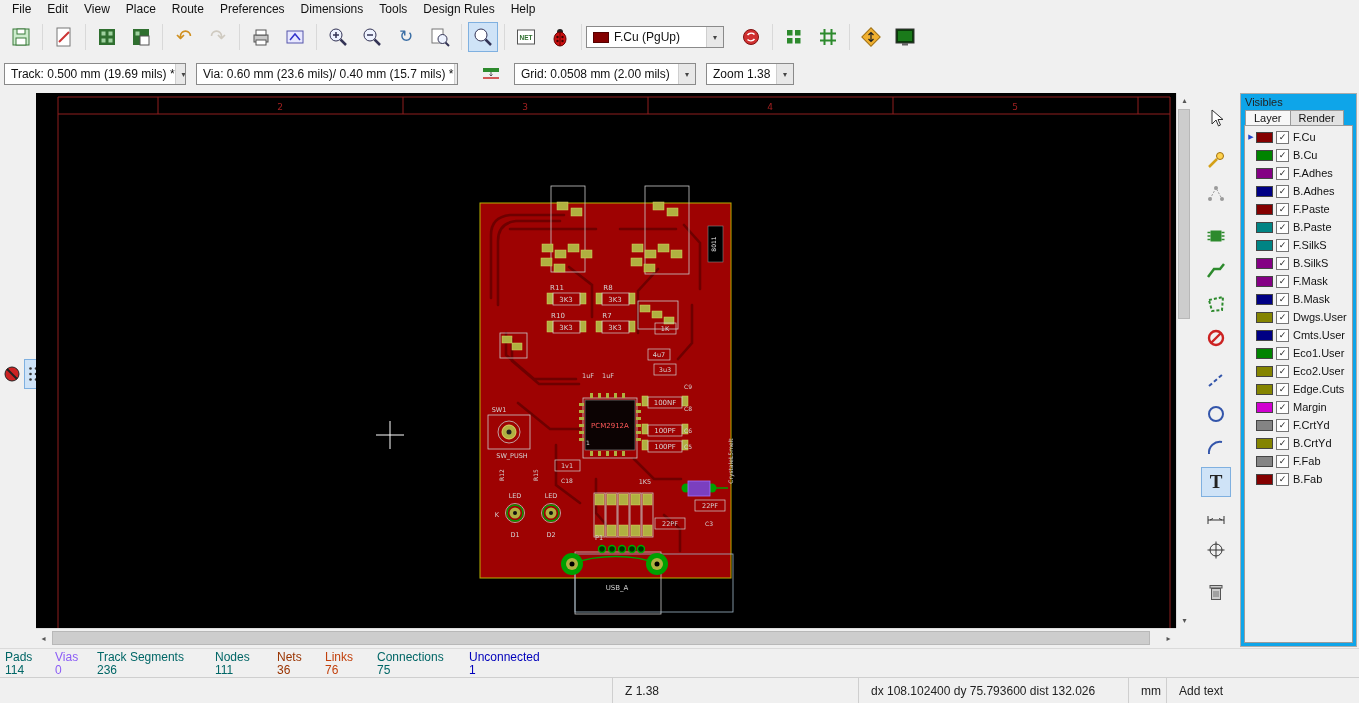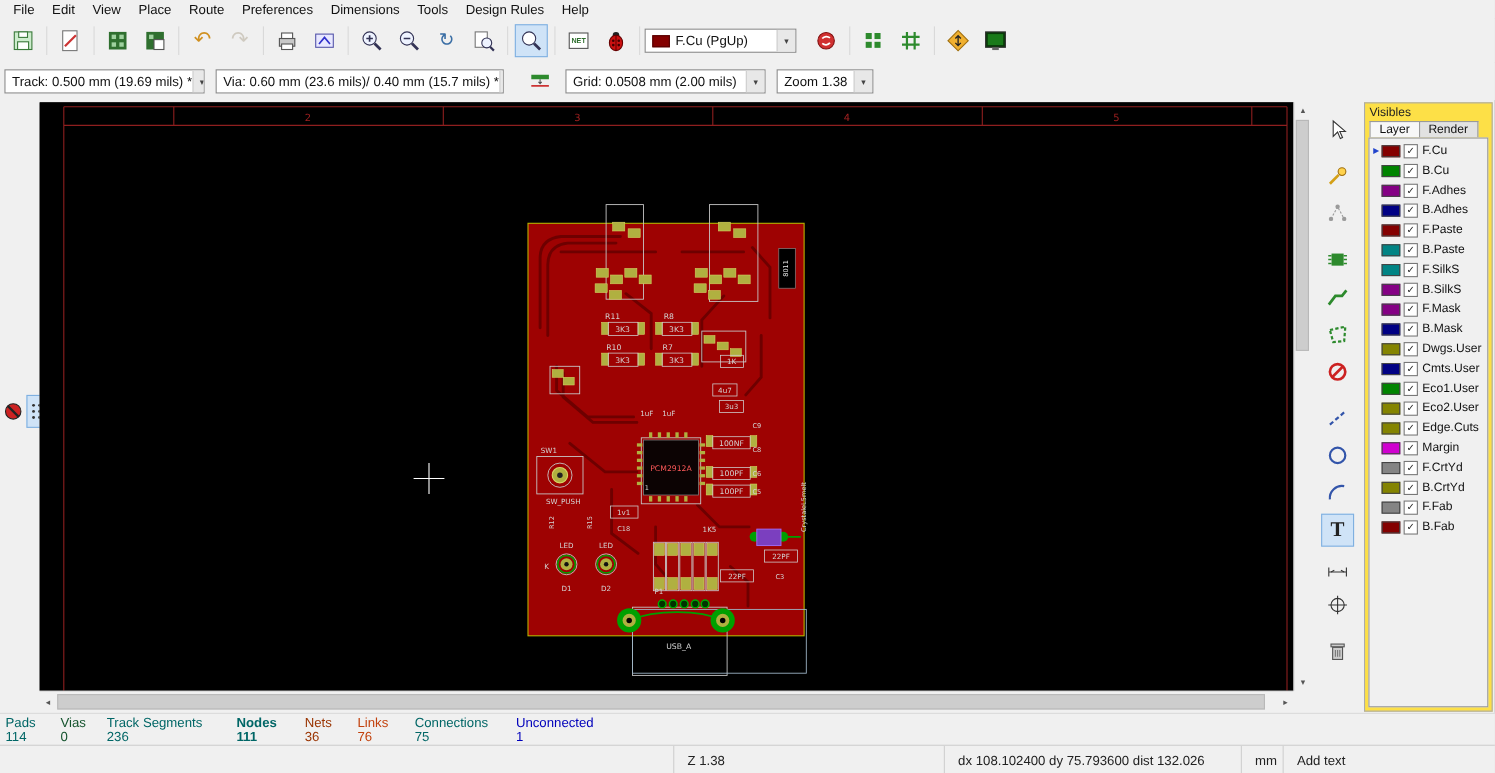--- a/index.html
+++ b/index.html
@@ -31,21 +31,21 @@
   #pcb-canvas{position:absolute;left:36px;top:93px;width:1140px;height:535px;background:#000}
   #pcb-canvas svg{display:block}
   #pcb-canvas text{font-family:"DejaVu Sans",sans-serif}
   
   #v-scrollbar{position:absolute;left:1176px;top:93px;width:15px;height:535px;background:#f0f0f0;border-left:1px solid #dcdcdc;box-sizing:border-box}
   #h-scrollbar{position:absolute;left:36px;top:628px;width:1140px;height:19px;background:#f0f0f0;border-top:1px solid #dcdcdc;box-sizing:border-box}
   .sarrow{position:absolute;color:#555;font-size:8px;display:flex;align-items:center;justify-content:center}
   .sthumb{position:absolute;background:#cdcdcd;border:1px solid #b8b8b8;box-sizing:border-box}
   #scroll-corner{position:absolute;left:1176px;top:628px;width:15px;height:19px;background:#f0f0f0}
   
-  #layers-panel{position:absolute;left:1240px;top:93px;width:117px;height:554px;background:#fde047;border:1px solid #ababab;box-sizing:border-box;display:flex;flex-direction:column}
+  #layers-panel{position:absolute;left:1240px;top:93px;width:117px;height:554px;background:#0ea5e9;border:1px solid #ababab;box-sizing:border-box;display:flex;flex-direction:column}
   #visibles-title{font-size:11px;padding:2px 4px;color:#222}
   #panel-tabs{display:flex;padding-left:4px}
   .tab{padding:1px 8px;font-size:11px;border:1px solid #9a9a9a;border-bottom:none;background:#e2e2e2;margin-right:-1px;cursor:default}
   .tab.active{background:#f7f7f7}
   #layer-list{border:1px solid #9a9a9a;margin:0 3px 3px 3px;flex:1;padding-top:2px;background:#f0f0f0;overflow:hidden}
   .layer-row{display:flex;align-items:center;height:18px;padding-left:1px}
   .larrow{width:10px;font-size:7px;color:#2244cc;text-align:center;flex:0 0 auto}
   .lswatch{width:15px;height:9px;border:1px solid #444;margin-right:3px;flex:0 0 auto}
   .lcheck{width:11px;height:11px;border:1px solid #777;background:#fff;font-size:9px;line-height:11px;text-align:center;margin-right:4px;color:#222;flex:0 0 auto}
   .llabel{font-size:11px;white-space:nowrap}
@@ -781,29 +781,29 @@
         <span class="llabel">B.Fab</span>
       </div>
     </div>
 </div>
 
 <div id="status-bar">
     <div class="sb-item" style="width: 50px; color: rgb(0, 102, 102);">
       <div class="sb-label">Pads</div>
       <div class="sb-value">114</div>
     </div>
-    <div class="sb-item" style="width: 42px; color: #14532d;">
+    <div class="sb-item" style="width: 42px; color: #8b5cf6;">
       <div class="sb-label">Vias</div>
       <div class="sb-value">0</div>
     </div>
     <div class="sb-item" style="width: 118px; color: rgb(0, 102, 102);">
       <div class="sb-label">Track Segments</div>
       <div class="sb-value">236</div>
     </div>
-    <div class="sb-item" style="width: 62px; color: rgb(0, 102, 102); font-weight: bold;">
+    <div class="sb-item" style="width: 62px; color: rgb(0, 102, 102);">
       <div class="sb-label">Nodes</div>
       <div class="sb-value">111</div>
     </div>
     <div class="sb-item" style="width: 48px; color: rgb(153, 51, 0);">
       <div class="sb-label">Nets</div>
       <div class="sb-value">36</div>
     </div>
     <div class="sb-item" style="width: 52px; color: #c2410c;">
       <div class="sb-label">Links</div>
       <div class="sb-value">76</div>

